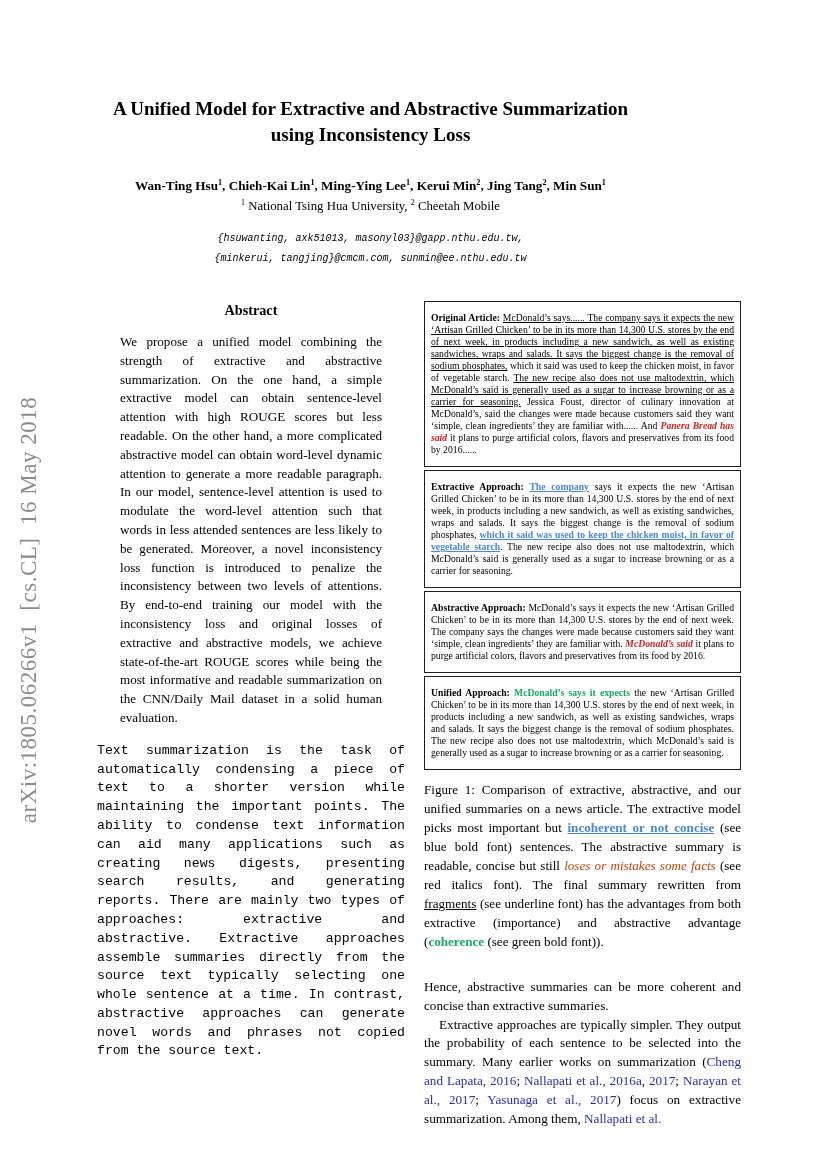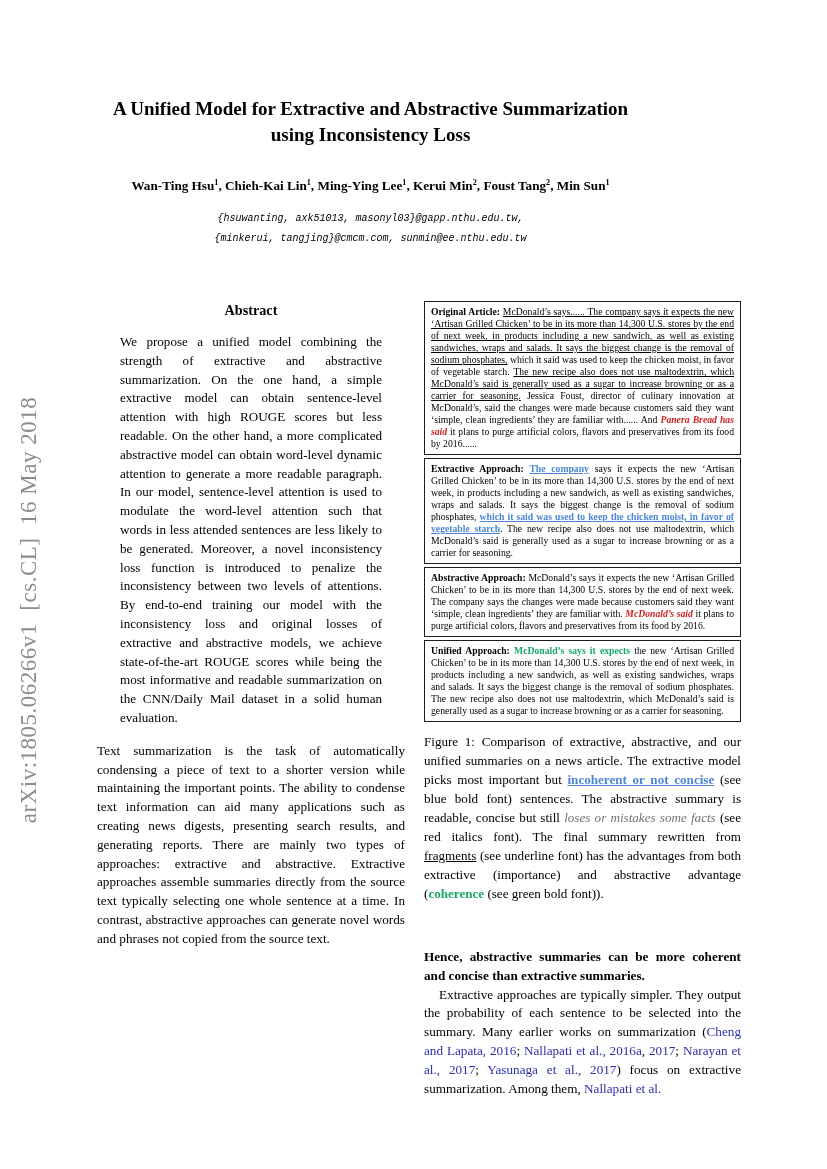--- a/index.html
+++ b/index.html
@@ -22,50 +22,51 @@
   sup{font-size:.62em;line-height:0;}
 
   
   .col-left{position:absolute;left:97px;top:302px;width:308px;}
   .col-right{position:absolute;left:424px;top:301px;width:317px;}
 
   .abstract-heading{text-align:center;font-weight:bold;font-size:14.2px;}
   .abstract-body{margin-top:14px;padding:0 23px;font-size:13.1px;line-height:18.8px;text-align:justify;}
   .section-heading{margin-top:27px;font-size:14.6px;font-weight:bold;}
   .section-heading .num{display:inline-block;width:30px;}
-  .para{margin-top:14px;font-size:13.2px;line-height:18.8px;text-align:justify;}
+  .para{margin-top:14px;font-size:13.2px;line-height:18.8px;text-align:justify;font-family:Liberation Mono, monospace;}
 
   
-  .figbox{border:1px solid #1c1c1c;padding:4px 6px;margin-bottom:3px;
+  .figbox{border:1px solid #1c1c1c;padding:10px 6px;margin-bottom:3px;
     font-size:9.7px;line-height:12px;text-align:justify;}
   .figbox .label{font-weight:bold;}
   .caption{margin-top:10px;font-size:13.1px;line-height:19px;text-align:justify;}
   .body-para{margin-top:0;font-size:13.2px;line-height:18.8px;text-align:justify;}
-  .mt{margin-top:45px;font-weight:bold;}
+  .mt{margin-top:27px;}
   .indent{text-indent:15px;}
 
   
   .u{text-decoration:underline;}
   .blue{color:#4c86d2;font-weight:bold;text-decoration:underline;}
   .green{color:#17a866;font-weight:bold;}
-  .red{color:#737373;font-style:italic;}
+  .red{color:#c2410c;font-style:italic;}
   .redb{color:#cc2222;font-style:italic;font-weight:bold;}
   .cite{color:#2b2fa8;}
 </style>
 </head>
 <body>
 
 <div class="stamp">arXiv:1805.06266v1  [cs.CL]  16 May 2018</div>
 
 <div class="header">
   <div class="title">
     <div>A Unified Model for Extractive and Abstractive Summarization</div>
     <div>using Inconsistency Loss</div>
   </div>
-  <div class="authors"><span>Wan-Ting Hsu</span><sup>1</sup><span>, </span><span>Chieh-Kai Lin</span><sup>1</sup><span>, </span><span>Ming-Ying Lee</span><sup>1</sup><span>, </span><span>Kerui Min</span><sup>2</sup><span>, </span><span>Foust Tang</span><sup>2</sup><span>, </span><span>Min Sun</span><sup>1</sup></div>
+  <div class="authors"><span>Wan-Ting Hsu</span><sup>1</sup><span>, </span><span>Chieh-Kai Lin</span><sup>1</sup><span>, </span><span>Ming-Ying Lee</span><sup>1</sup><span>, </span><span>Kerui Min</span><sup>2</sup><span>, </span><span>Jing Tang</span><sup>2</sup><span>, </span><span>Min Sun</span><sup>1</sup></div>
+  <div class="affil"><sup>1</sup><span> National Tsing Hua University, </span><sup>2</sup><span> Cheetah Mobile</span></div>
   <div class="emails">
     <div>{hsuwanting, axk51013, masonyl03}@gapp.nthu.edu.tw,</div>
     <div>{minkerui, tangjing}@cmcm.com, sunmin@ee.nthu.edu.tw</div>
   </div>
 </div>
 
 <div class="col-left">
   <div class="abstract-heading">Abstract</div>
   <div class="abstract-body">We propose a unified model combining the strength of extractive and abstractive summarization. On the one hand, a simple extractive model can obtain sentence-level attention with high ROUGE scores but less readable. On the other hand, a more complicated abstractive model can obtain word-level dynamic attention to generate a more readable paragraph. In our model, sentence-level attention is used to modulate the word-level attention such that words in less attended sentences are less likely to be generated. Moreover, a novel inconsistency loss function is introduced to penalize the inconsistency between two levels of attentions. By end-to-end training our model with the inconsistency loss and original losses of extractive and abstractive models, we achieve state-of-the-art ROUGE scores while being the most informative and readable summarization on the CNN/Daily Mail dataset in a solid human evaluation.</div>
   <div class="para">Text summarization is the task of automatically condensing a piece of text to a shorter version while maintaining the important points. The ability to condense text information can aid many applications such as creating news digests, presenting search results, and generating reports. There are mainly two types of approaches: extractive and abstractive. Extractive approaches assemble summaries directly from the source text typically selecting one whole sentence at a time. In contrast, abstractive approaches can generate novel words and phrases not copied from the source text.</div>

